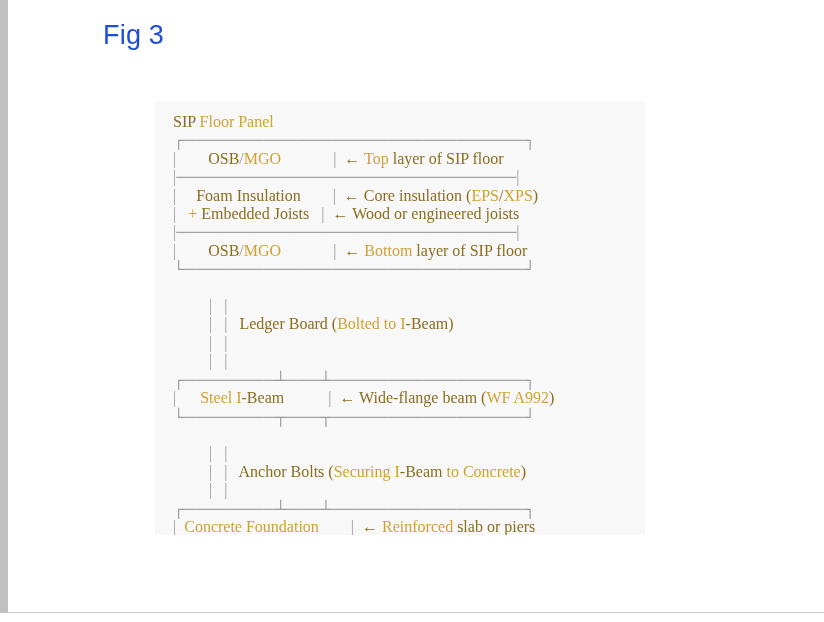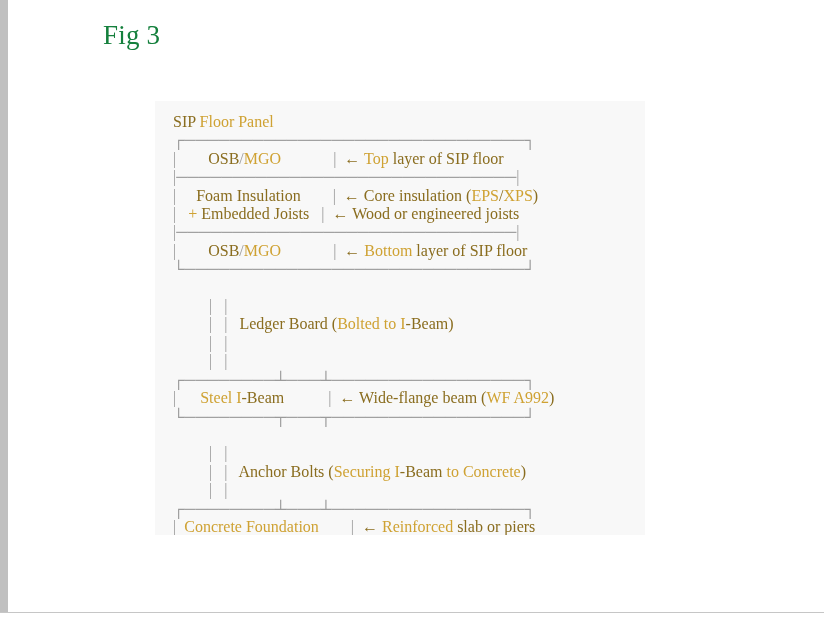--- a/index.html
+++ b/index.html
@@ -38,23 +38,23 @@
     height: 9px;
     background: #ffffff;
   }
 
   #page-title {
     position: absolute;
     left: 103px;
     top: 20px;
     font-size: 27px;
     font-weight: 400;
-    color: #15803d;
+    color: #1d4ed8;
     letter-spacing: 0.2px;
-    font-family: Liberation Serif, serif;
+    font-family: Liberation Sans, sans-serif;
   }
 
   #ascii-panel {
     position: absolute;
     left: 155px;
     top: 101px;
     width: 490px;
     height: 434px;
     background: #f8f8f8;
     box-sizing: border-box;

